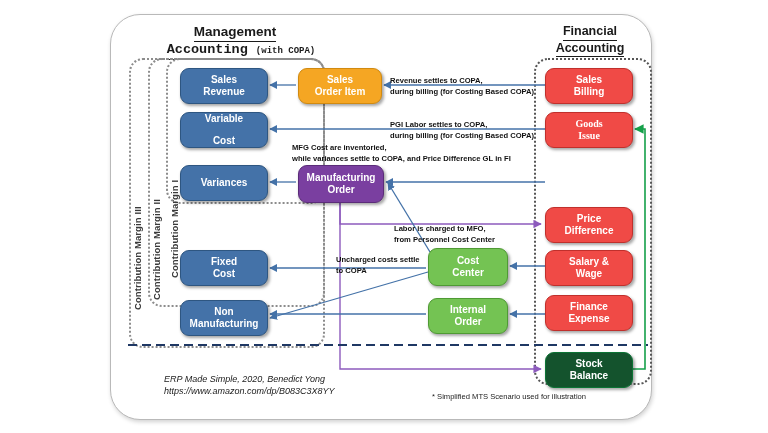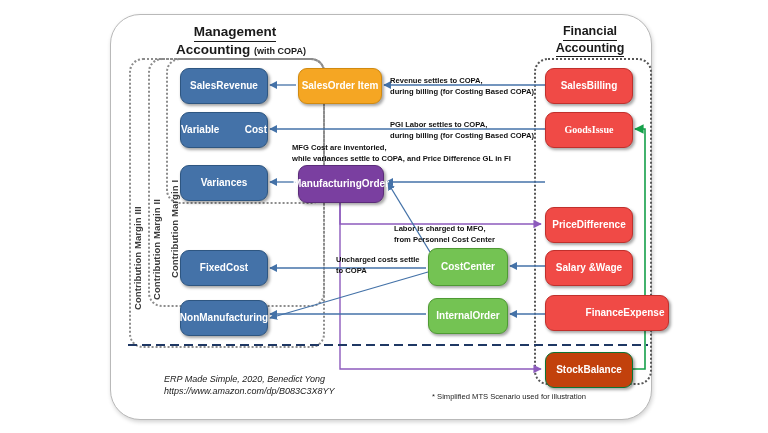--- a/index.html
+++ b/index.html
@@ -11,21 +11,21 @@
     position:absolute;left:110px;top:14px;width:540px;height:404px;
     border:1.5px solid #b9b9b9;border-radius:30px;background:#fff;
     box-shadow:1px 2px 4px rgba(0,0,0,.18);
   }
 
   
   .hdr{position:absolute;font-weight:bold;color:#1a1a1a;text-align:center;line-height:1.25;}
   .hdr span{display:inline-block;border-bottom:1.5px solid #1a1a1a;}
   .hdr .plain{border-bottom:none;}
   #hdr-mgmt{left:150px;top:24px;width:170px;font-size:13.5px;}
-  #hdr-mgmt .l2{margin-left:12px;}
+  #hdr-mgmt .l2{margin-left:12px;font-family:Liberation Mono, monospace;}
   #hdr-mgmt .sub{font-size:9px;border-bottom:none;font-weight:bold;}
   #hdr-fin{left:535px;top:24px;width:110px;font-size:12.5px;}
 
   
   .cm-box{position:absolute;border:2px dotted #8c8c8c;border-radius:14px;background:transparent;}
   .cm-label{
     position:absolute;font-size:9.5px;font-weight:bold;color:#3a3a3a;
     writing-mode:vertical-rl;transform:rotate(180deg);
     letter-spacing:.1px;white-space:nowrap;
   }
@@ -35,52 +35,52 @@
   #cm3-lbl{left:132px;top:90px;height:220px;}
   #cm2-lbl{left:151px;top:80px;height:220px;}
   #cm1-lbl{left:169px;top:78px;height:200px;}
 
   
   #fi-box{position:absolute;left:534px;top:58px;width:114px;height:323px;
     border:2px dotted #555;border-radius:14px;}
 
   
   .node{
-    position:absolute;border-radius:9px;display:flex;flex-direction:row;
+    position:absolute;border-radius:9px;display:flex;flex-direction:column;
     align-items:center;justify-content:center;text-align:center;
     color:#ffffff;font-weight:bold;font-size:10px;line-height:12px;
     box-shadow:1.5px 2px 3px rgba(0,0,0,.35);
   }
   .blue{background:#4472a8;border:1.4px solid #2e5681;}
   .red{background:#f04a46;border:1.4px solid #c0302c;}
   .orange{background:#f5a623;border:1.4px solid #d18a10;}
   .purple{background:#7a3fa0;border:1.4px solid #5b2c79;}
   .green{background:#74c353;border:1.4px solid #4f9a34;}
-  .dgreen{background:#c2410c;border:1.4px solid #0c7435;}
+  .dgreen{background:#14532d;border:1.4px solid #0c7435;}
 
   
   #n-sales-rev{left:180px;top:68px;width:86px;height:34px;}
   #n-var-cost{left:180px;top:112px;width:86px;height:34px;justify-content:space-between;}
   #n-variances{left:180px;top:165px;width:86px;height:34px;}
   #n-fixed-cost{left:180px;top:250px;width:86px;height:34px;}
   #n-non-mfg{left:180px;top:300px;width:86px;height:34px;}
 
   
   #n-soi{left:298px;top:68px;width:82px;height:34px;}
   #n-mfo{left:298px;top:165px;width:84px;height:36px;}
   #n-cc{left:428px;top:248px;width:78px;height:36px;}
   #n-io{left:428px;top:298px;width:78px;height:34px;}
 
   
   #n-billing{left:545px;top:68px;width:86px;height:34px;}
   #n-goods{left:545px;top:112px;width:86px;height:34px;font-family:Liberation Serif, serif;}
   #n-matcons{left:545px;top:165px;width:86px;height:34px;}
   #n-pricediff{left:545px;top:207px;width:86px;height:34px;}
   #n-salary{left:545px;top:250px;width:86px;height:34px;}
-  #n-finexp{left:545px;top:295px;width:86px;height:34px;padding-left:36px;}
+  #n-finexp{left:545px;top:295px;width:86px;height:34px;}
   #n-stock{left:545px;top:352px;width:86px;height:34px;}
 
   
   .ann{position:absolute;font-size:7.6px;color:#111;line-height:10.5px;white-space:nowrap;font-weight:600;}
   #ann-rev{left:390px;top:76px;}
   #ann-pgi{left:390px;top:120px;}
   #ann-mfg{left:292px;top:143px;}
   #ann-labor{left:394px;top:224px;}
   #ann-uncharged{left:336px;top:255px;}
 

